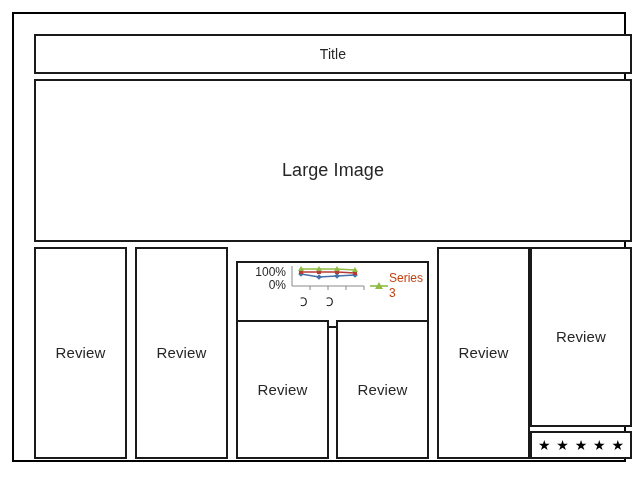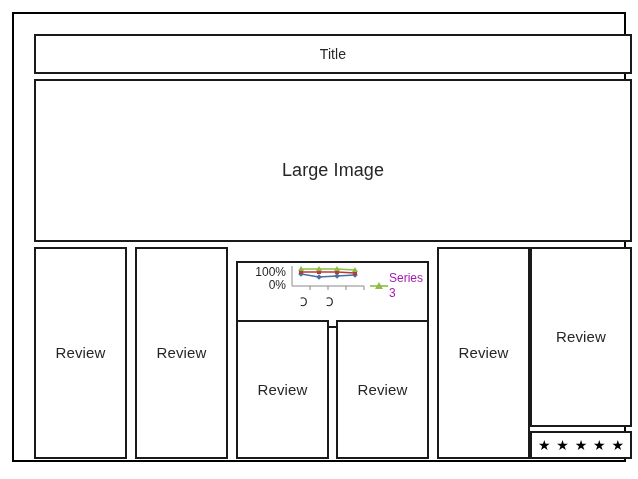--- a/index.html
+++ b/index.html
@@ -169,21 +169,21 @@
     align-items: flex-start;
   }
   .legend-marker {
     flex: 0 0 auto;
     margin-top: 5px;
     margin-right: 1px;
   }
   .legend-text {
     font-size: 12px;
     line-height: 15px;
-    color: #a21caf;
+    color: #c2410c;
     text-align: left;
     white-space: normal;
     word-break: break-word;
   }
 </style>
 </head>
 <body>
 
 <div id="page">
 

